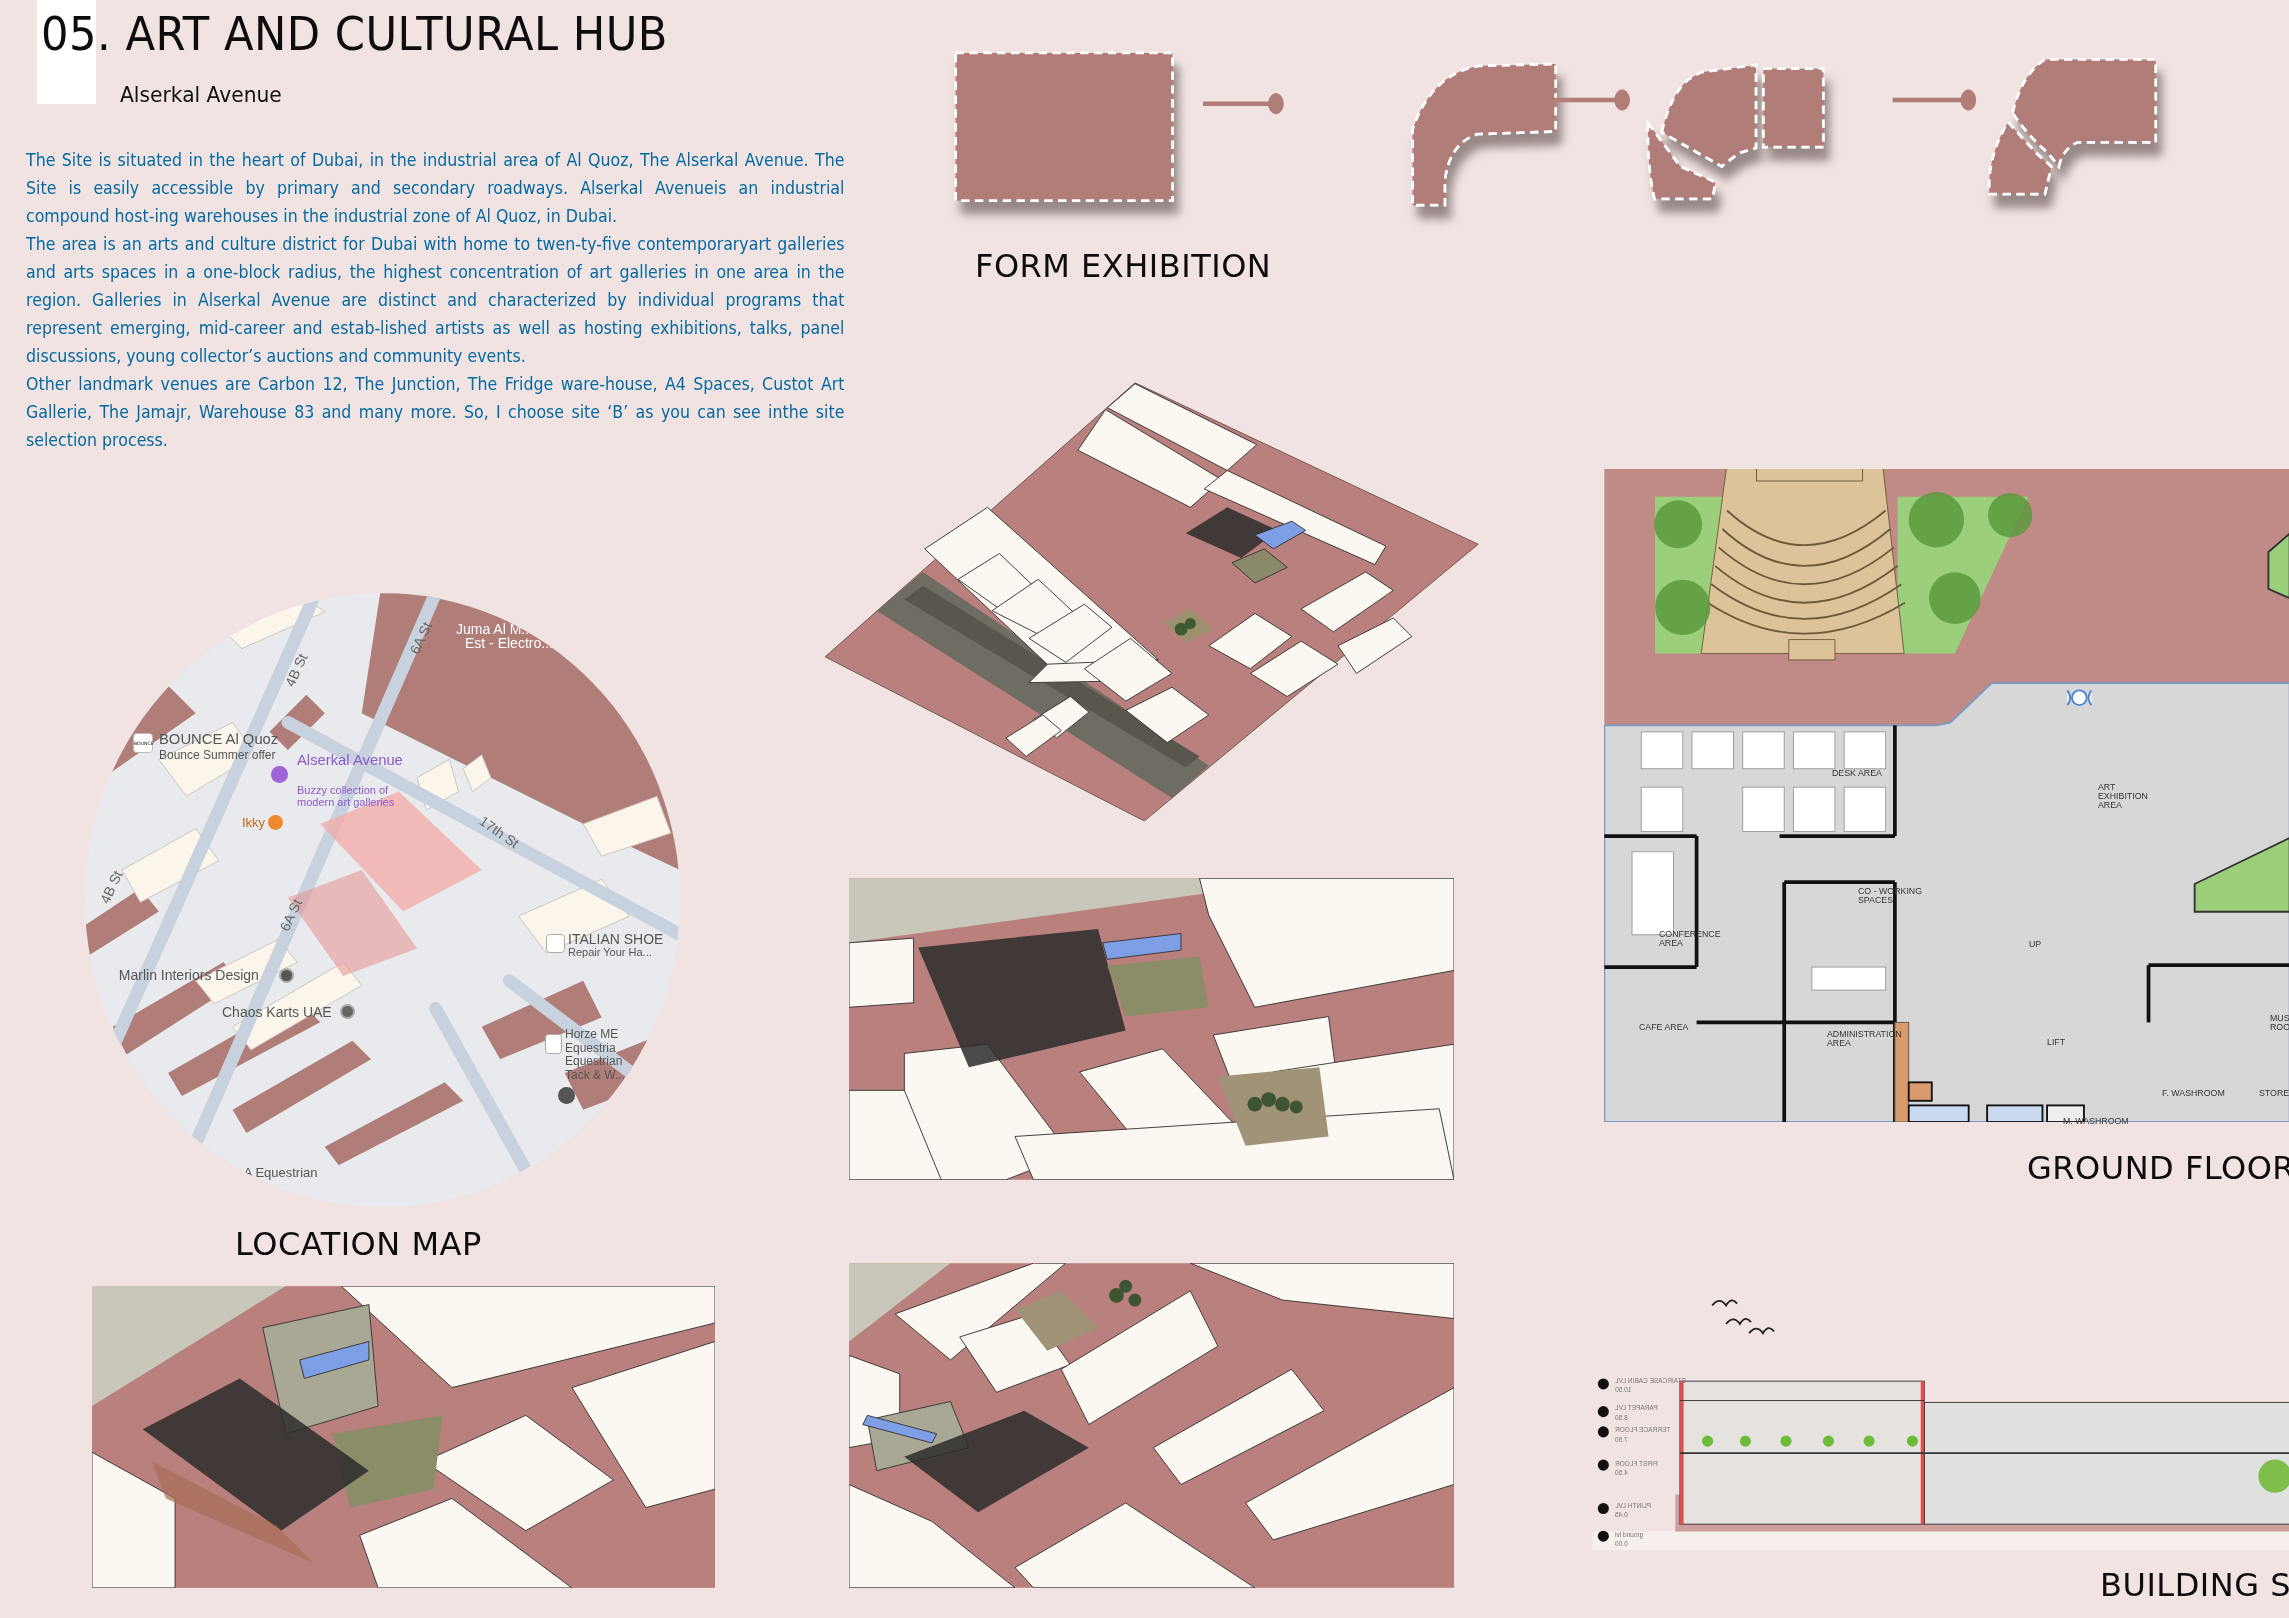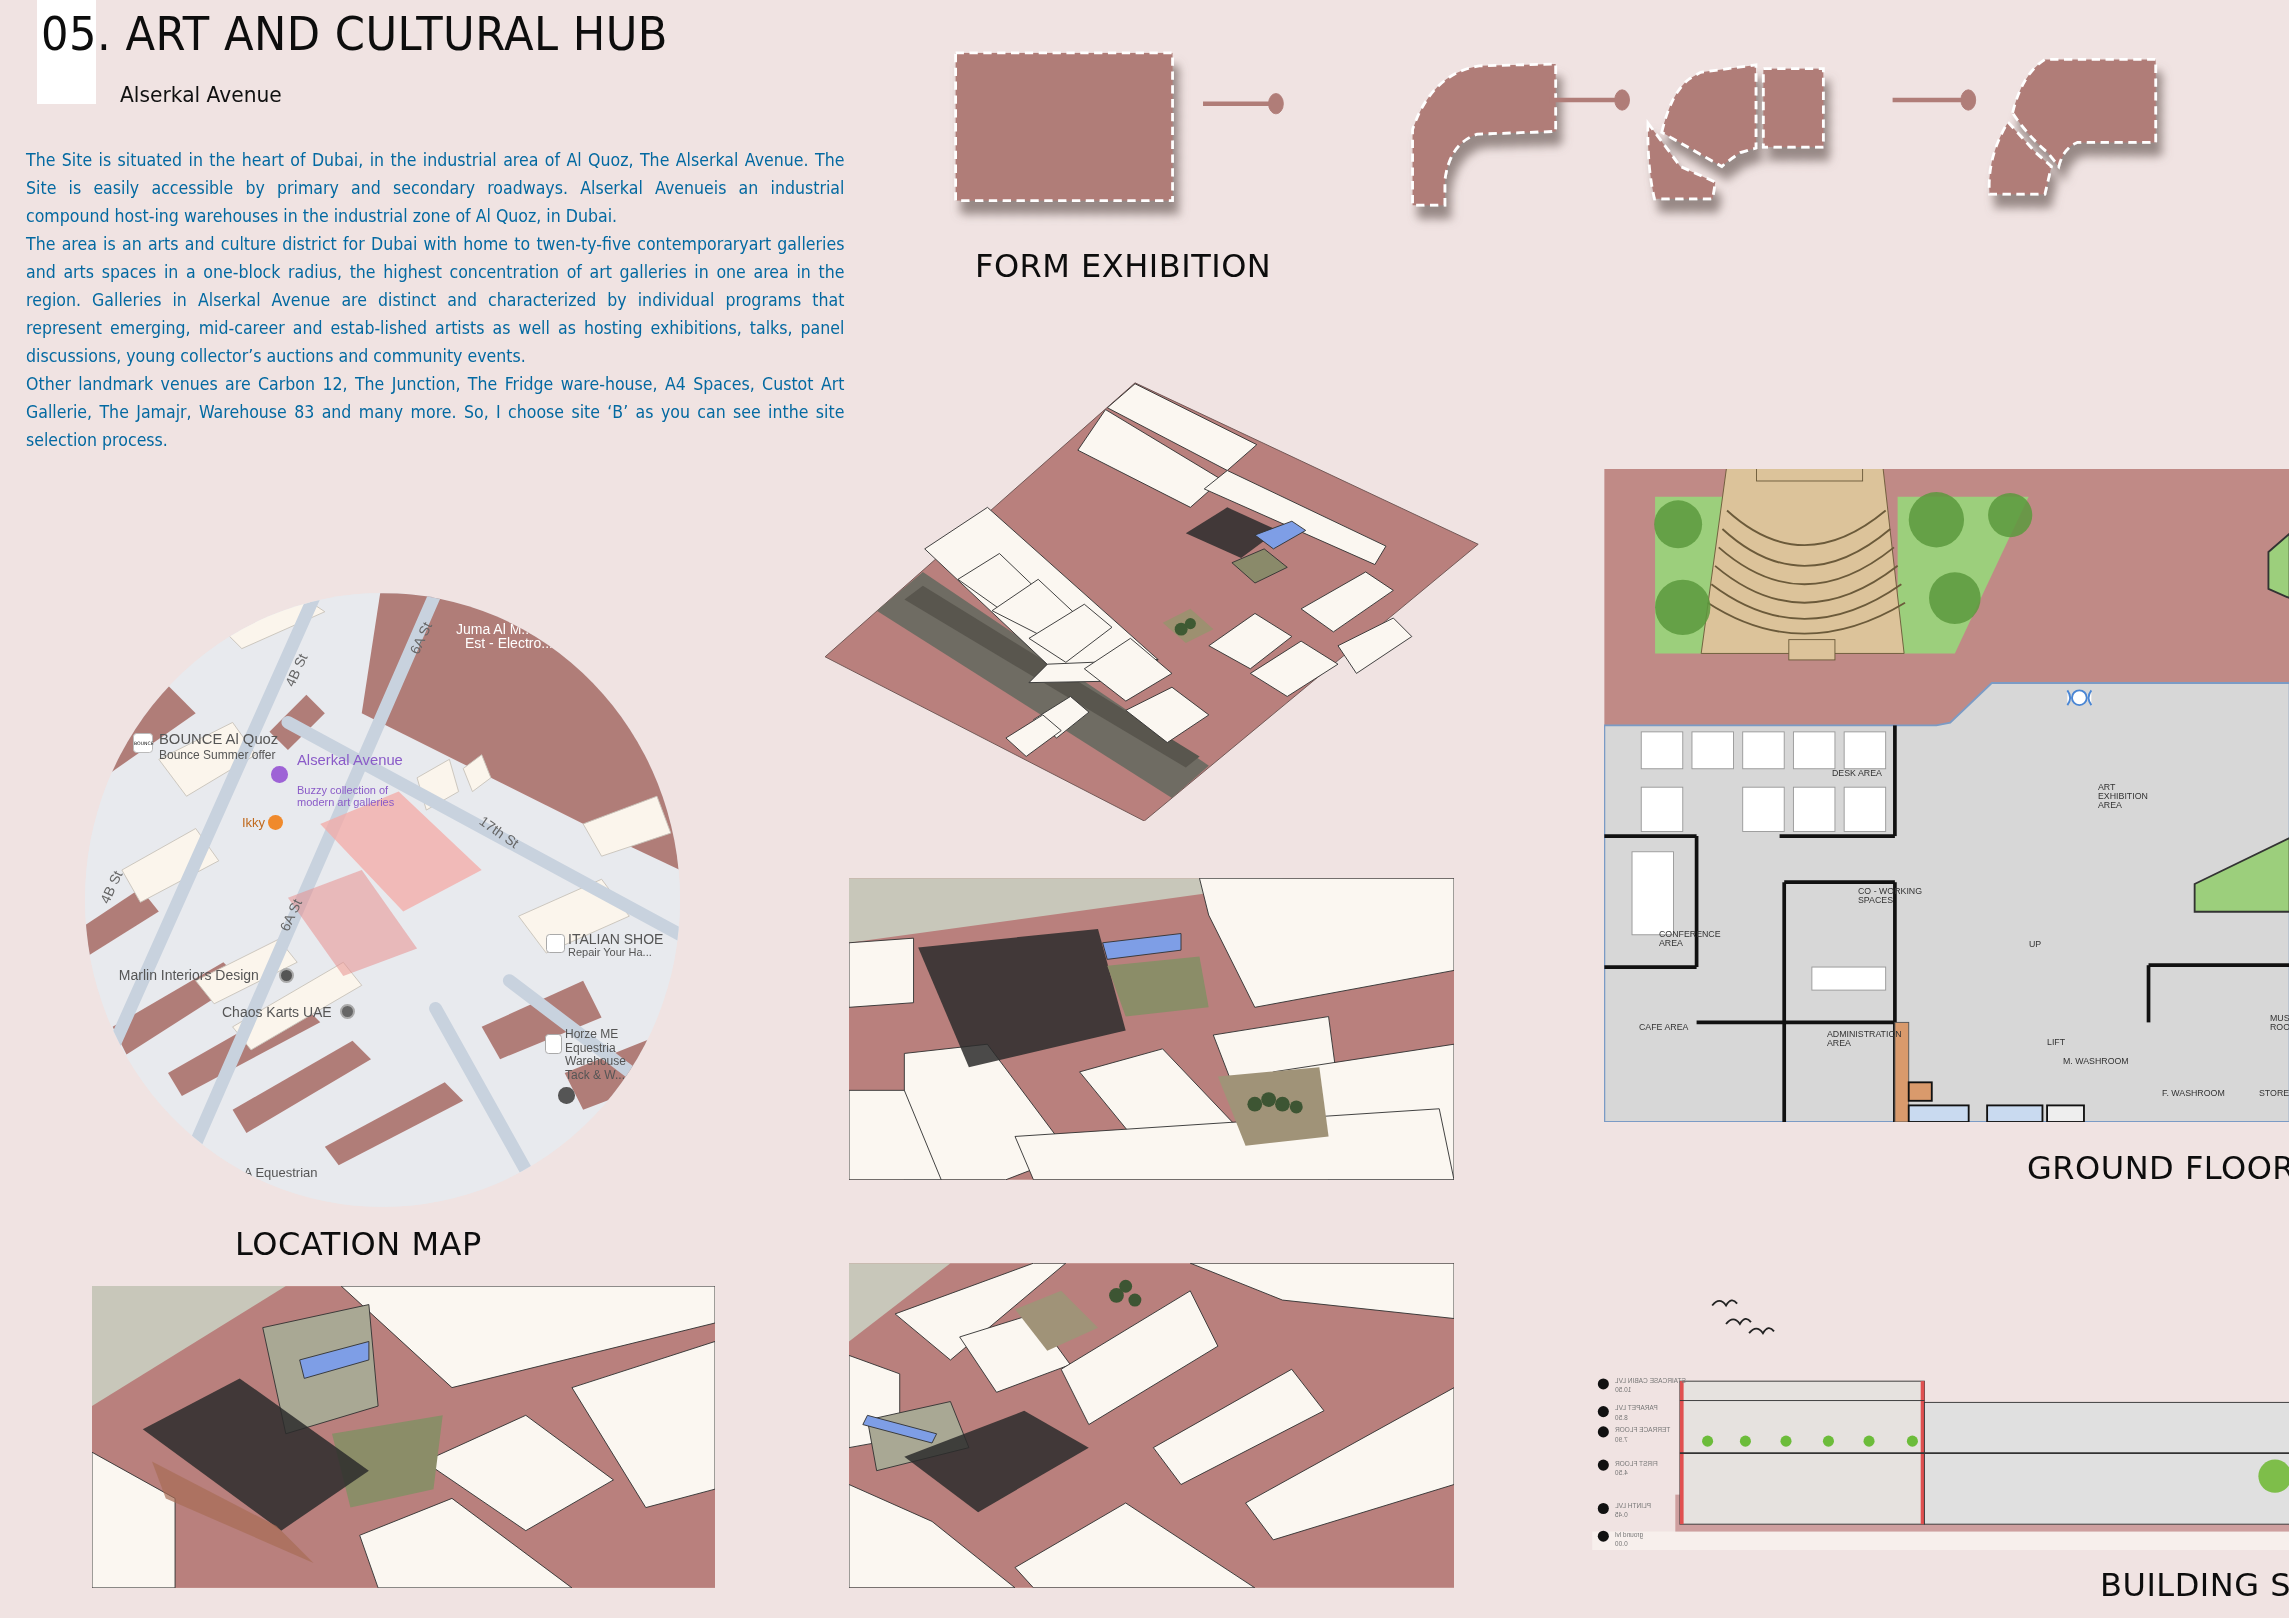--- a/index.html
+++ b/index.html
@@ -203,21 +203,21 @@
   <div class="abs map-label" style="left:483px; top:353px; font-size:11px;">Repair Your Ha...</div>
 
   <div class="abs map-label" style="left:1.8px; top:374px; font-size:14px;margin-left:32px;">Marlin Interiors Design</div>
   <div class="abs" style="left:194px; top:375px; width:14.8px; height:14.8px; border-radius:50%; background:#555; border:2.8px solid #aaa;"></div>
   <div class="abs map-label" style="left:137px; top:411px; font-size:14px;">Chaos Karts UAE</div>
   <div class="abs" style="left:255px; top:411px; width:14.8px; height:14.8px; border-radius:50%; background:#666; border:2.8px solid #aaa;"></div>
 
   <div class="abs" style="left:460px; top:441px; width:16.6px; height:20px; border:0.9px solid #aaa; border-radius:3.7px; background:#fff;"></div>
   <div class="abs map-label" style="left:480px; top:434px; font-size:12px;">Horze ME</div>
   <div class="abs map-label" style="left:480px; top:448px; font-size:12px;">Equestria</div>
-  <div class="abs map-label" style="left:480px; top:461px; font-size:12px;">Warehouse</div>
+  <div class="abs map-label" style="left:480px; top:461px; font-size:12px;">Equestrian</div>
   <div class="abs map-label" style="left:480px; top:475px; font-size:12px;">Tack &amp; W...</div>
   <div class="abs" style="left:473px; top:494px; width:16.6px; height:16.6px; border-radius:50%; background:#555;"></div>
   <div class="abs map-label" style="left:148px; top:572px; font-size:13px;">...A Equestrian</div>
 </div>
 <div class="abs caption" style="left:235px; top:1225px;">LOCATION MAP</div>
 
 <div class="abs render" style="left:849px; top:878px; width:605px; height:302px;">
   <svg width="605" height="302" viewBox="0 0 656 327">
     <rect width="656" height="327" fill="#b9807d"></rect>
     <polygon points="0,0 470,0 470,5 0,70" fill="#c8c7ba"></polygon>
@@ -372,21 +372,21 @@
   <div class="abs room-label" style="left:494px; top:314px;">ART
 EXHIBITION
 AREA</div>
   <div class="abs room-label" style="left:55px; top:461px;">CONFERENCE
 AREA</div>
   <div class="abs room-label" style="left:35px; top:554px;">CAFE AREA</div>
   <div class="abs room-label" style="left:223px; top:561px;">ADMINISTRATION
 AREA</div>
   <div class="abs room-label" style="left:425px; top:471px;">UP</div>
   <div class="abs room-label" style="left:443px; top:569px;">LIFT</div>
-  <div class="abs room-label" style="left:459px; top:588px;">M. WASHROOM</div>
+  <div class="abs room-label" style="left:459px; top:648px;">M. WASHROOM</div>
   <div class="abs room-label" style="left:558px; top:620px;">F. WASHROOM</div>
   <div class="abs room-label" style="left:655px; top:620px;">STORE</div>
   <div class="abs room-label" style="left:666px; top:545px;">MUSI
 ROO</div>
 </div>
 <div class="abs caption" style="left:2027px; top:1149px;">GROUND FLOOR</div>
 
 <div class="abs" style="left:1592px; top:1264px; width:698px; height:286px;">
   <svg width="698" height="286" viewBox="0 0 756 310">
 

